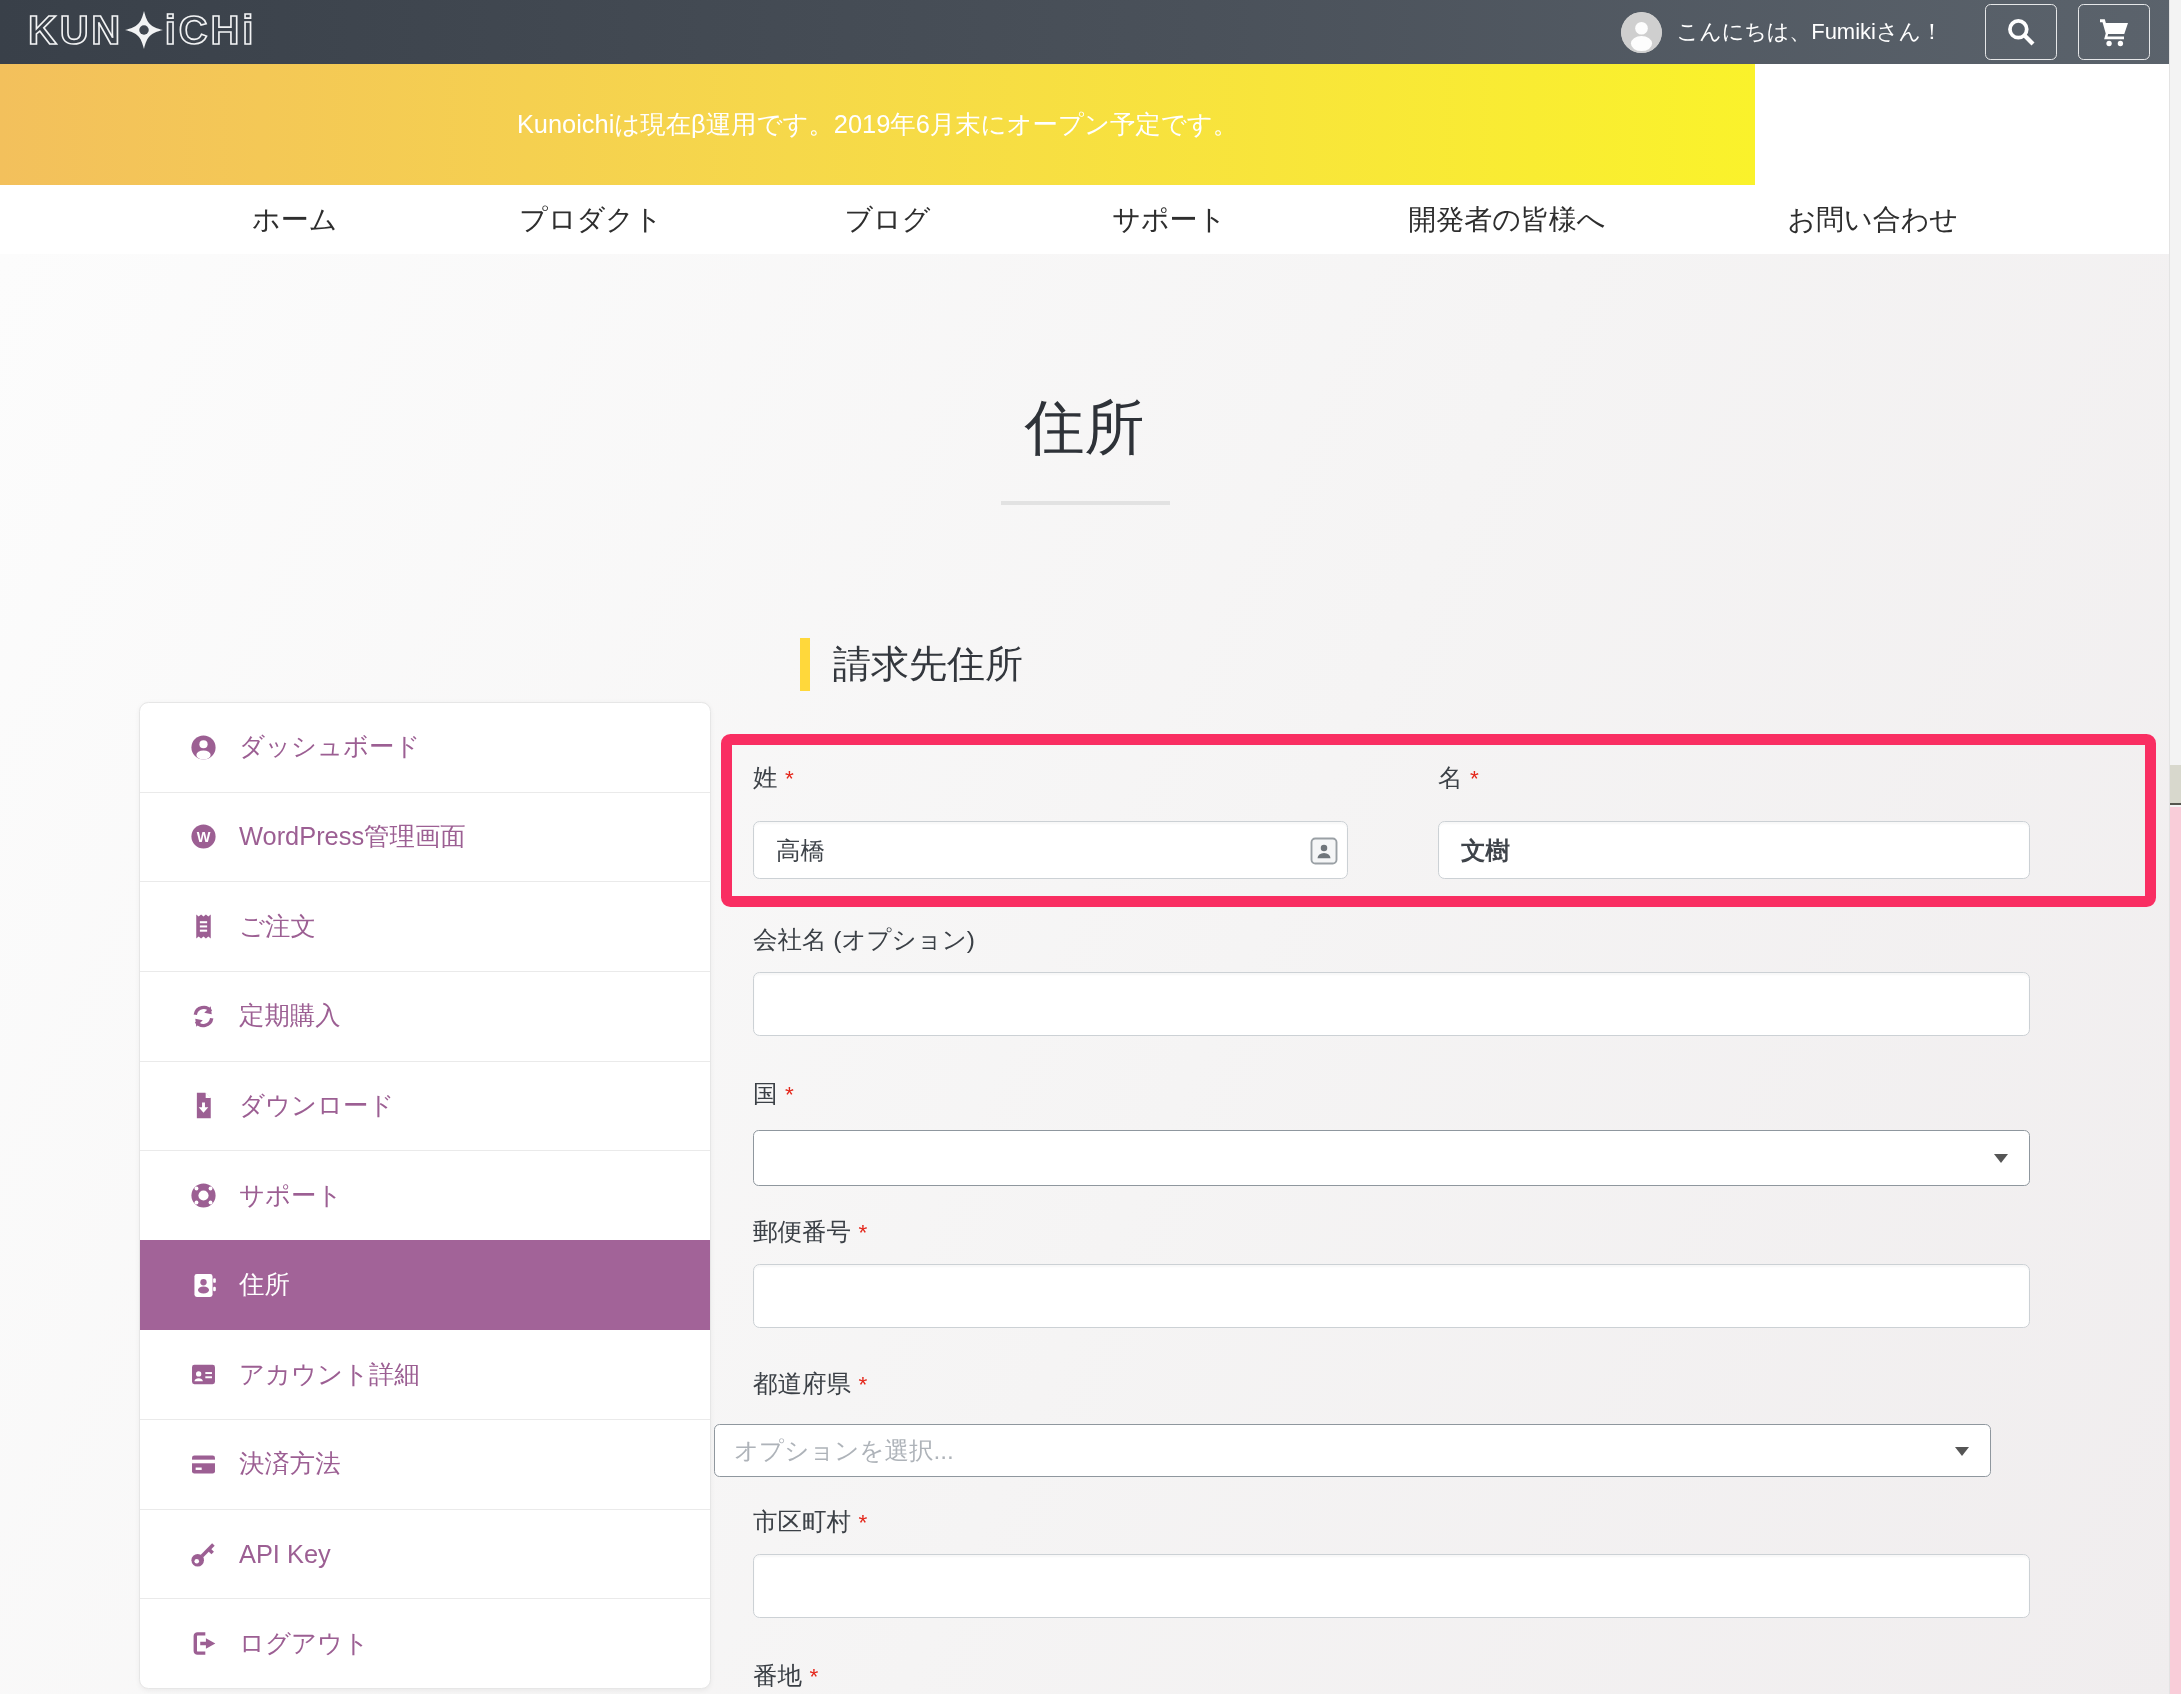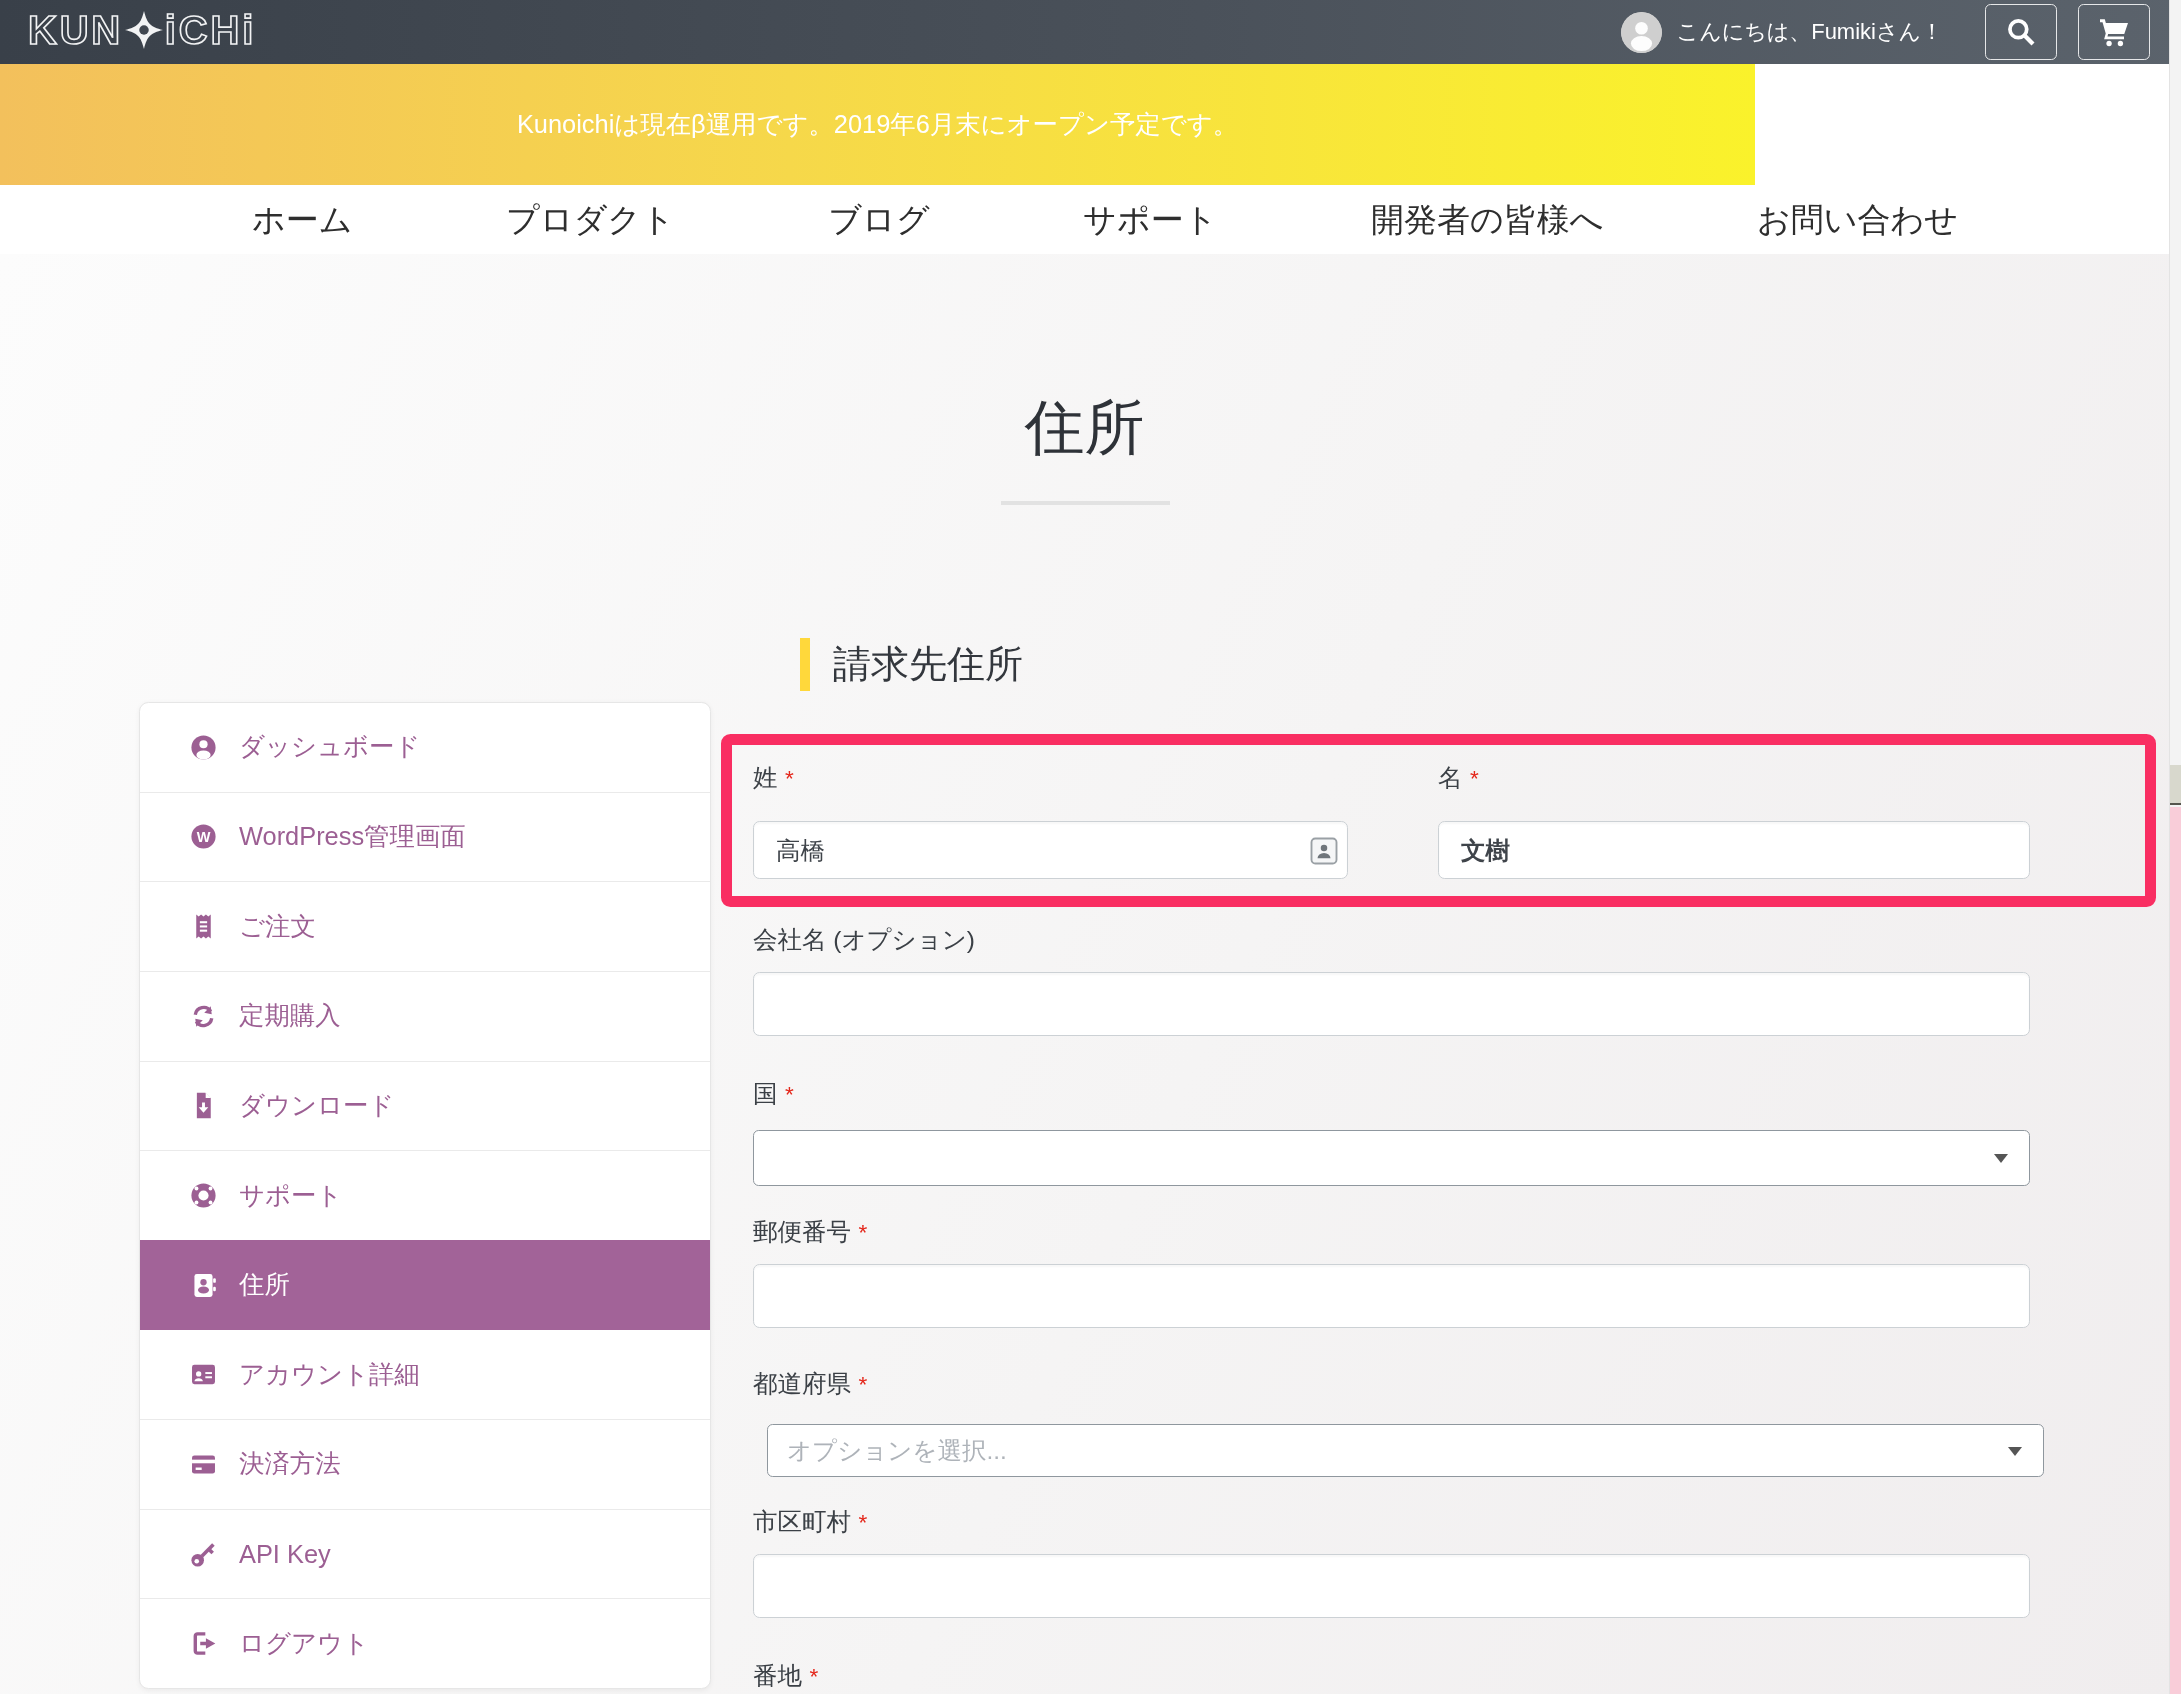--- a/index.html
+++ b/index.html
@@ -26,21 +26,21 @@
   .banner { position:absolute; left:0; top:64px; width:1755px; height:121px;
     background:linear-gradient(90deg,#f3c05c 0%,#f6d84a 45%,#faf22b 100%);
     display:flex; align-items:center; justify-content:center; }
   .banner span { color:#fff; font-size:25.4px; }
 
   
   .nav { position:absolute; left:0; top:185px; width:2182px; height:70px; background:#fff;
     border-bottom:0.9px solid #ececec; }
   .nav-inner { position:absolute; left:252px; right:224px; top:0; height:70px;
     display:flex; align-items:center; justify-content:space-between; }
-  .nav-item { font-size:33px; color:#2e2e2e; cursor:pointer;text-align:center; }
+  .nav-item { font-size:28px; color:#2e2e2e; cursor:pointer;text-align:center; }
 
   
   .main { position:absolute; left:0; top:254px; width:2182px; height:1441px;
     background:linear-gradient(115deg,#fcfcfc 0%,#f5f4f4 55%,#f0edee 100%); }
 
   .page-title { position:absolute; left:0; top:388px; width:2169px; text-align:center;
     font-size:60px; font-weight:500; color:#2e3238; }
   .title-underline { position:absolute; left:1001px; top:501px; width:169px; height:3.8px; background:#e2e2e2; }
 
   .section-heading { position:absolute; left:792px; top:638px; display:flex; align-items:center;margin-left:8px; }
@@ -277,21 +277,21 @@
   </div>
 
   <div class="flabel" style="left:753px; top:1215px;">
     <span>郵便番号</span><span class="req">*</span>
   </div>
   <input class="tinput" style="left: 753px; top: 1264px; width: 1277px; height: 64px;">
 
   <div class="flabel" style="left:753px; top:1367px;">
     <span>都道府県</span><span class="req">*</span>
   </div>
-  <div class="fselect" style="left:767px; top:1424px; width:1277px; height:53px;">
+  <div class="fselect" style="left:714px; top:1424px; width:1277px; height:53px;">
     <span>オプションを選択...</span>
     <span class="arrow"></span>
   </div>
 
   <div class="flabel" style="left:753px; top:1505px;">
     <span>市区町村</span><span class="req">*</span>
   </div>
   <input class="tinput" style="left: 753px; top: 1554px; width: 1277px; height: 64px;">
 
   <div class="flabel" style="left:753px; top:1659px;">

